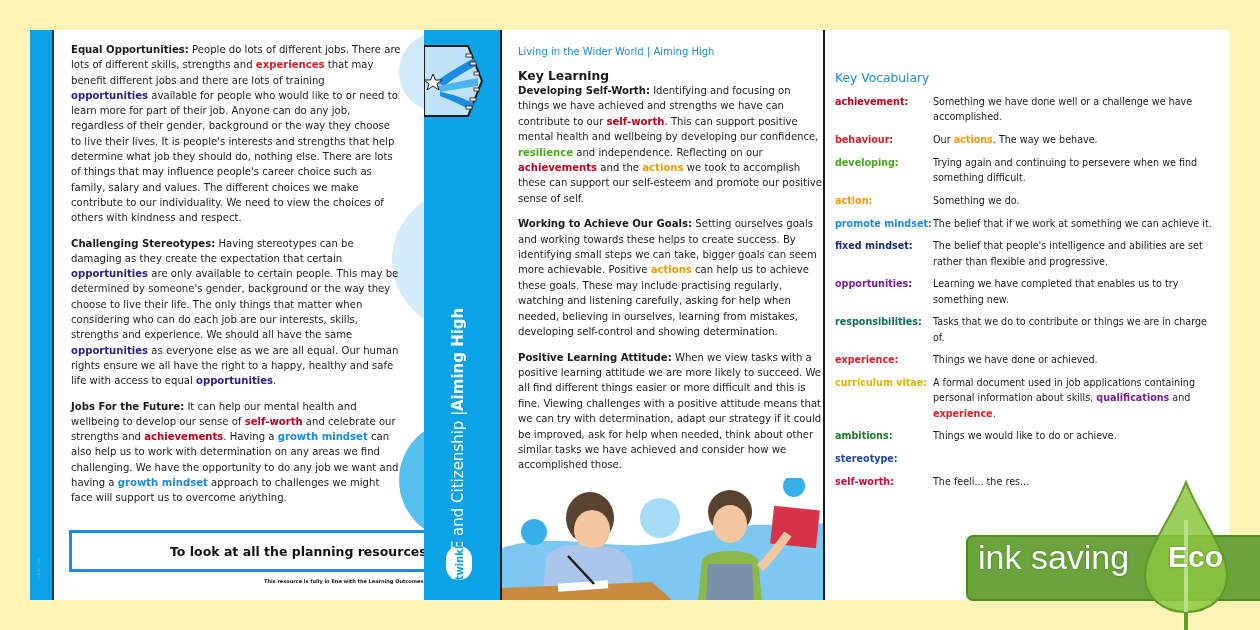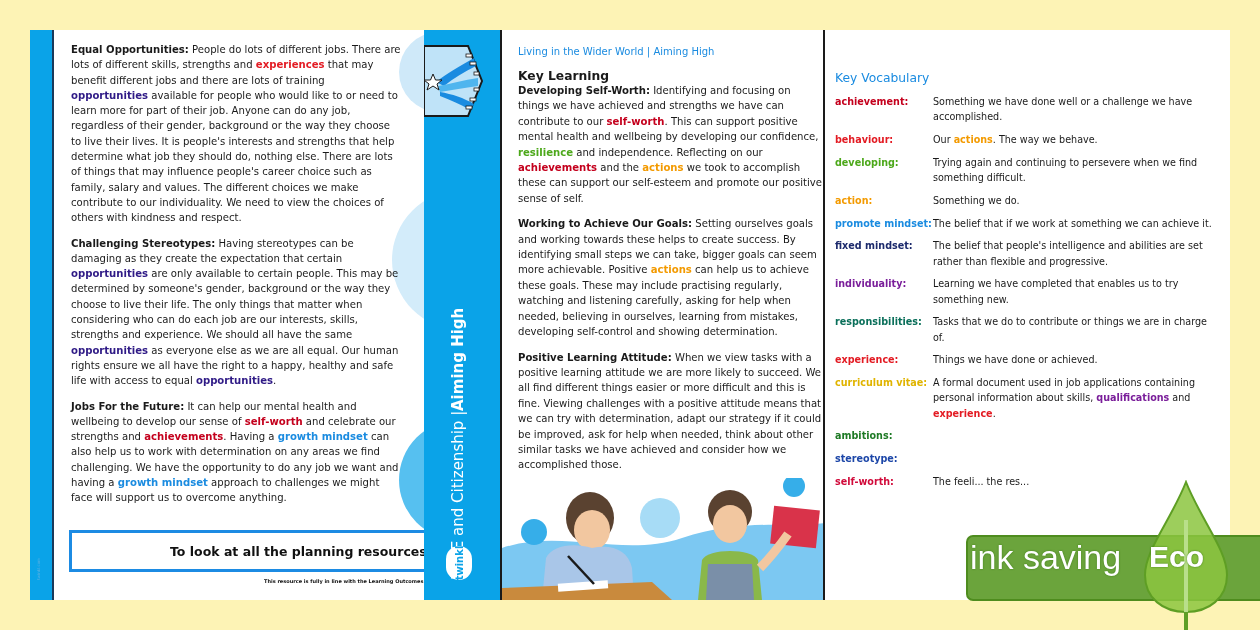--- a/index.html
+++ b/index.html
@@ -146,27 +146,27 @@
     width: 294px; height: 150px;
   }
   .eco-bar {
     position: absolute; left: 0; top: 55px;
     width: 300px; height: 66px;
     background: #6ba43c;
     border: 2px solid #4e8c1e;
     border-radius: 7px;
   }
   .eco-text {
-    position: absolute; left: 4px; top: 58px;
+    position: absolute; left: 12px; top: 58px;
     font-family: "Liberation Sans", sans-serif;
     font-size: 34px; color: #ffffff;
     text-shadow: 0 0 2px #3a7a14;
   }
   .eco-leaf-label {
-    position: absolute; left: 183px; top: 60px;
+    position: absolute; left: 202px; top: 60px;
     font-family: "Liberation Sans", sans-serif;
     font-size: 30px; font-weight: bold; color: #ffffff;
     text-shadow: 0 0 2px #3a7a14;
   }
 </style>
 </head>
 <body>
 
 <div class="sheet">
 
@@ -263,37 +263,38 @@
         </div>
         <div class="vocab-row">
           <div class="vocab-term kw-blue">promote mindset:</div>
           <div class="vocab-def"><span>The belief that if we work at something we can achieve it.</span></div>
         </div>
         <div class="vocab-row">
           <div class="vocab-term kw-navy">fixed mindset:</div>
           <div class="vocab-def"><span>The belief that people's intelligence and abilities are set rather than flexible and progressive.</span></div>
         </div>
         <div class="vocab-row">
-          <div class="vocab-term kw-purple">individuality:</div>
+          <div class="vocab-term kw-purple">opportunities:</div>
           <div class="vocab-def"><span>Learning we have completed that enables us to try something new.</span></div>
         </div>
         <div class="vocab-row">
           <div class="vocab-term kw-teal">responsibilities:</div>
           <div class="vocab-def"><span>Tasks that we do to contribute or things we are in charge of.</span></div>
         </div>
         <div class="vocab-row">
           <div class="vocab-term kw-red">experience:</div>
           <div class="vocab-def"><span>Things we have done or achieved.</span></div>
         </div>
         <div class="vocab-row">
           <div class="vocab-term kw-gold">curriculum vitae:</div>
           <div class="vocab-def"><span>A formal document used in job applications containing personal information about skills, </span><span class="kw kw-purple">qualifications</span><span> and </span><span class="kw kw-red">experience</span><span>.</span></div>
         </div>
         <div class="vocab-row">
           <div class="vocab-term kw-darkgreen">ambitions:</div>
+          <div class="vocab-def"><span>Things we would like to do or achieve.</span></div>
         </div>
         <div class="vocab-row">
           <div class="vocab-term kw-royal">stereotype:</div>
         </div>
         <div class="vocab-row">
           <div class="vocab-term kw-crimson">self-worth:</div>
           <div class="vocab-def"><span>The feeli... the res...</span></div>
         </div>
       </div>
   </div>

